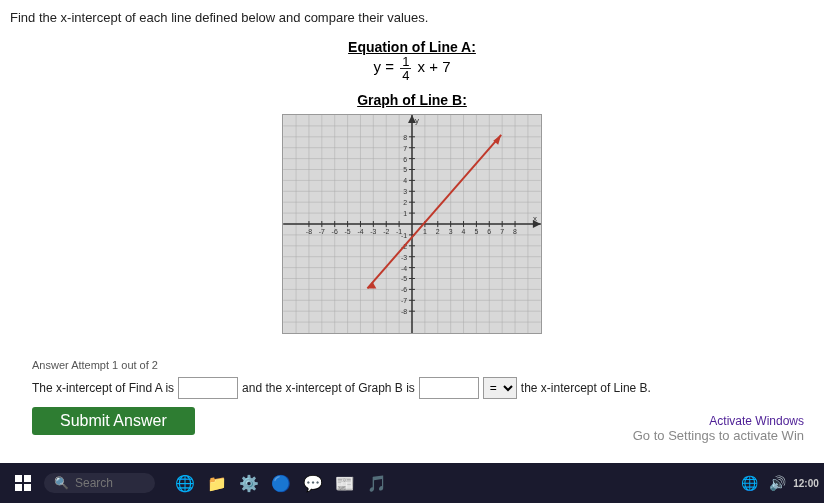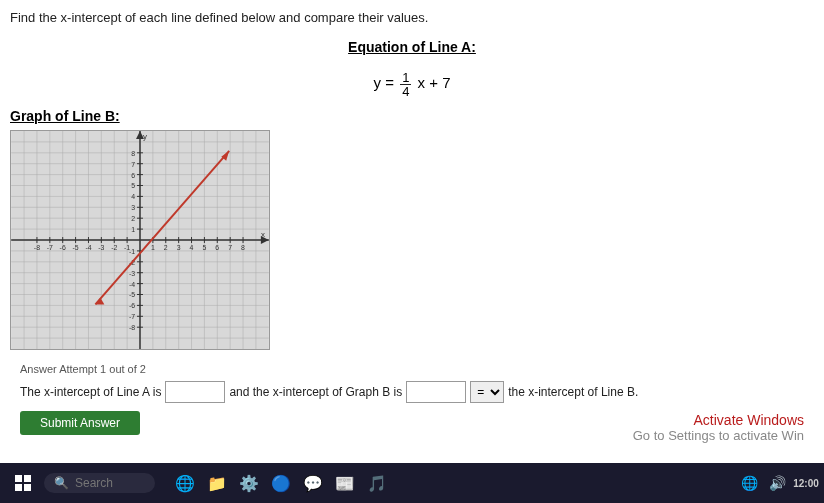--- a/index.html
+++ b/index.html
@@ -25,21 +25,21 @@
 
     .equation-section {
       text-align: center;
       margin-bottom: 8px;
     }
 
     .equation-label {
       font-size: 14px;
       font-weight: bold;
       text-decoration: underline;
-      margin-bottom: 16px;
+      margin-bottom: 0;
     }
 
     .equation-formula {
       font-size: 15px;
       margin-bottom: 10px;
     }
 
     .fraction {
       display: inline-flex;
       flex-direction: column;
@@ -55,21 +55,21 @@
       padding: 0 2px;
       font-size: 13px;
     }
 
     .fraction .denominator {
       padding: 0 2px;
       font-size: 13px;
     }
 
     .graph-section {
-      text-align: left;
+      text-align: center;
       margin-bottom: 10px;
     }
 
     .graph-label {
       font-size: 14px;
       font-weight: bold;
       text-decoration: underline;
       margin-bottom: 6px;
     }
 
@@ -84,21 +84,21 @@
 
     .graph-svg {
       width: 100%;
       height: 100%;
     }
 
     .answer-section {
       padding: 8px 20px;
       position: absolute;
       bottom: 60px;
-      left: 0;
+      left: 12px;
     }
 
     .answer-label {
       font-size: 11px;
       color: #555;
       margin-bottom: 6px;
     }
 
     .answer-row {
       display: flex;
@@ -122,38 +122,38 @@
       font-size: 12px;
       height: 22px;
       border: 1px solid #999;
       padding: 0 2px;
     }
 
     .submit-btn {
       background: #2e7d32;
       color: #fff;
       border: none;
-      padding: 5px 20px;
-      font-size: 12px;
+      padding: 5px 28px;
+      font-size: 16px;
       cursor: pointer;
       border-radius: 3px;
     }
 
     .activate-windows {
       position: absolute;
       bottom: 60px;
       right: 20px;
       text-align: right;
       font-size: 11px;
       color: #555;
     }
 
     .activate-title {
-      font-size: 14px;
-      color: #b91c1c;
+      font-size: 12px;
+      color: #4c1d95;
     }
     .activate-sub {
       font-size: 13px;
       color: #888;
     }
 
     .taskbar {
       position: absolute;
       bottom: 0;
       left: 0;
@@ -396,21 +396,21 @@
 
         <text x="133" y="8" font-size="8" fill="#333">y</text>
       </svg>
     </div>
   </div>
 </div>
 
 <div class="answer-section">
   <div class="answer-label">Answer  Attempt 1 out of 2</div>
   <div class="answer-row">
-    <span>The x-intercept of Line A is</span>
+    <span>The x-intercept of Find A is</span>
     <input class="answer-input" type="text" style="">
     <span>and the x-intercept of Graph B is</span>
     <input class="answer-input" type="text" style="">
     <select class="answer-dropdown">
       <option>=</option>
       <option>&lt;</option>
       <option>&gt;</option>
     </select>
     <span>the x-intercept of Line B.</span>
   </div>

